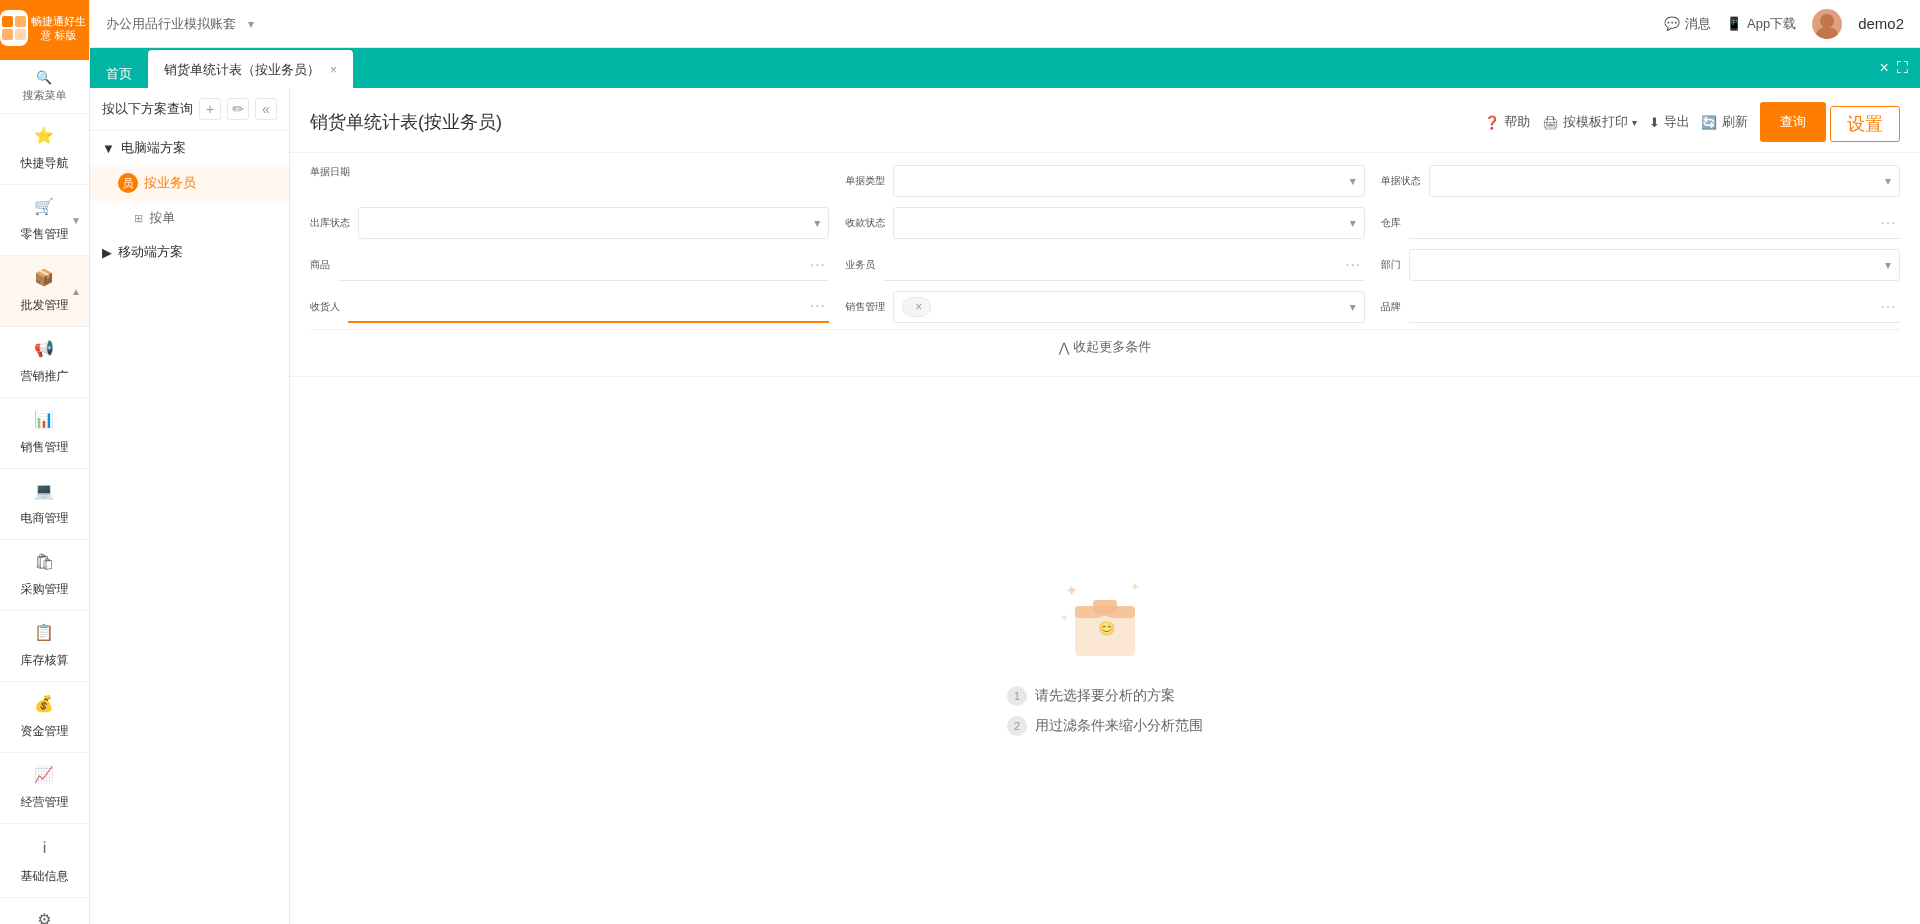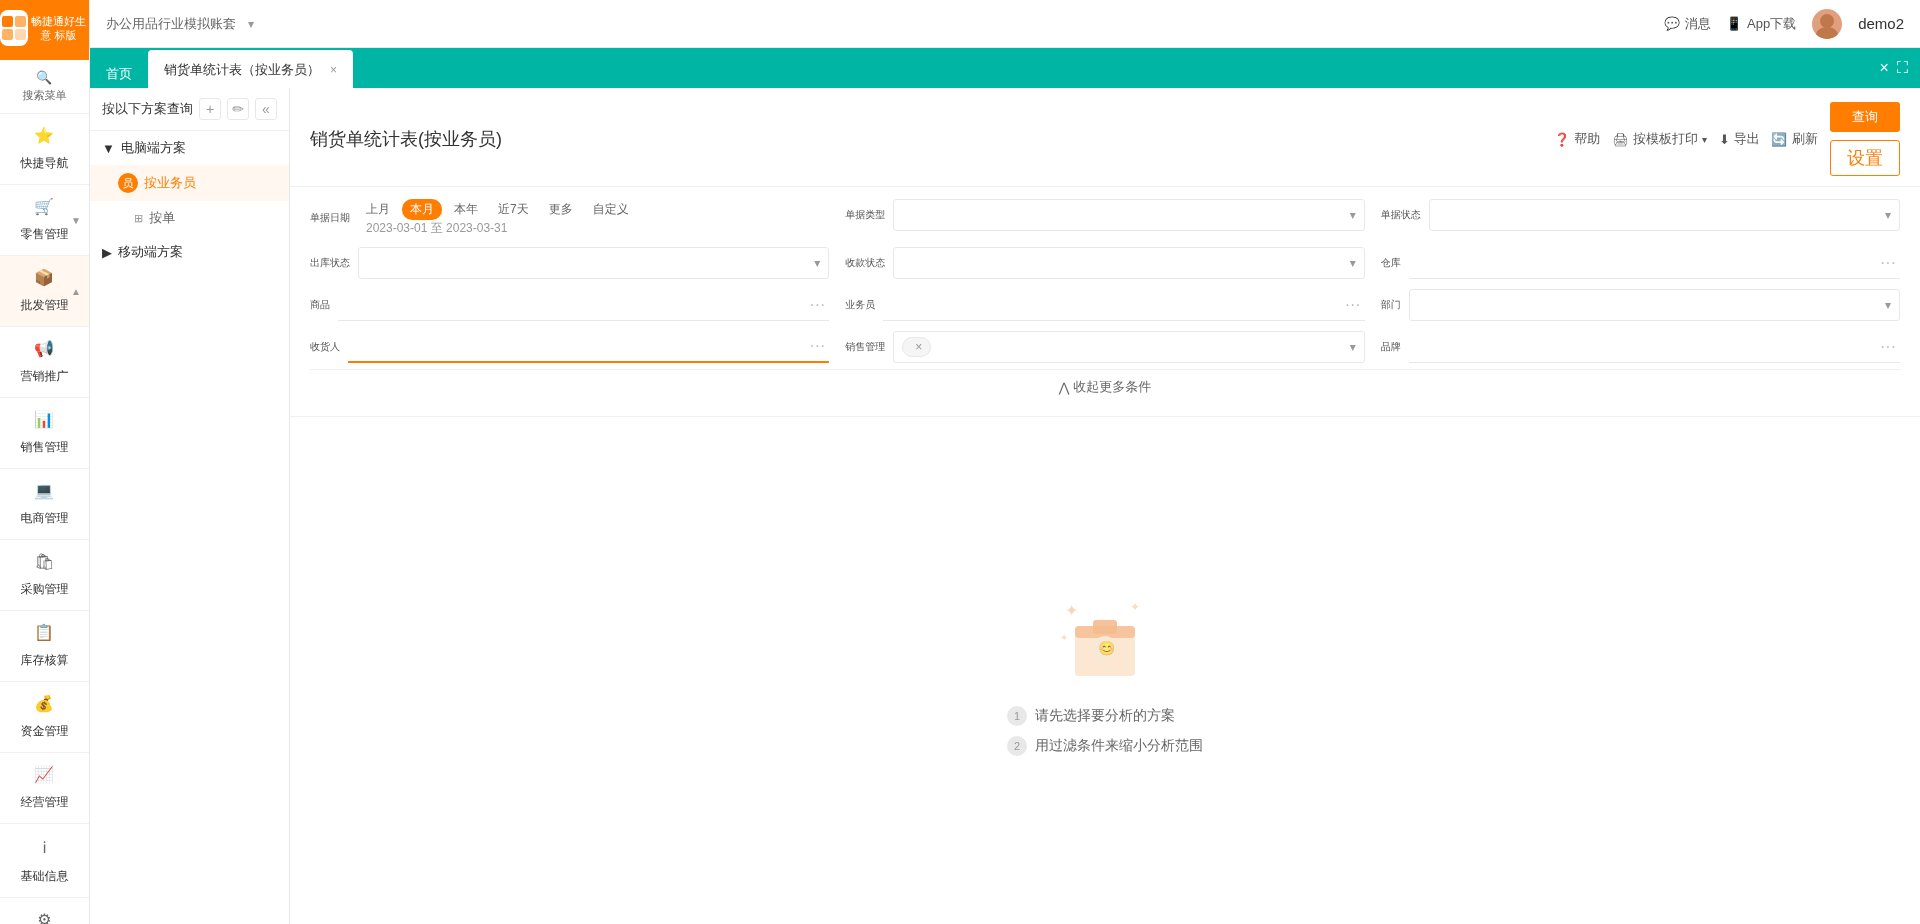--- a/index.html
+++ b/index.html
@@ -87,21 +87,21 @@
     .collapse-btn { display: flex; align-items: center; justify-content: center; gap: 4px; cursor: pointer; color: #666; font-size: 13px; padding: 8px 0; border-top: 1px solid #f0f0f0; margin-top: 4px; }
 
     
     .empty-state { flex: 1; display: flex; flex-direction: column; align-items: center; justify-content: center; background: #fff; }
     .empty-icon { width: 100px; height: 100px; margin-bottom: 20px; opacity: 0.7; }
     .empty-steps { display: flex; flex-direction: column; gap: 10px; }
     .empty-step { display: flex; align-items: center; gap: 8px; font-size: 14px; color: #666; }
     .step-num { width: 20px; height: 20px; border-radius: 50%; background: #e8e8e8; display: flex; align-items: center; justify-content: center; font-size: 11px; color: #999; flex-shrink: 0; }
 
     
-    .action-buttons { display: flex; flex-direction: column; gap: 4px; }
+    .action-buttons { display: flex; flex-direction: row; gap: 4px; }
 
     .filter-row-wrapper { display: grid; grid-template-columns: 1fr 1fr 1fr; gap: 16px; align-items: start; }
 
     .field-group { display: flex; align-items: center; }
     .field-label { font-size: 10px; color: #555; white-space: nowrap; margin-right: 8px; flex-shrink: 0; }
     .field-dots { color: #bbb; cursor: pointer; font-size: 16px; }
 
     .select-box { flex: 1; height: 32px; border: 1px solid #e8e8e8; border-radius: 3px; background: #fff; display: flex; align-items: center; padding: 0 8px; cursor: pointer; justify-content: space-between; }
     .select-box .placeholder { color: #bbb; font-size: 13px; }
   </style>
@@ -295,31 +295,20 @@
           </div>
         </div>
       </div>
 
       <div class="filter-area">
 
         <div class="filter-row-wrapper" style="margin-bottom:10px;">
 
           <div class="field-group">
             <span class="field-label">单据日期</span>
-            <div style="flex:1;">
-              <div class="date-tabs">
-                <span class="date-tab">上月</span>
-                <span class="date-tab active">本月</span>
-                <span class="date-tab">本年</span>
-                <span class="date-tab">近7天</span>
-                <span class="date-tab">更多</span>
-                <span class="date-tab">自定义</span>
-              </div>
-              <div class="date-range">2023-03-01 至 2023-03-31</div>
-            </div>
           </div>
 
           <div class="field-group">
             <span class="field-label">单据类型</span>
             <div class="select-box">
               <span class="placeholder"></span>
               <span style="color:#999;font-size:12px;">▾</span>
             </div>
           </div>
 

